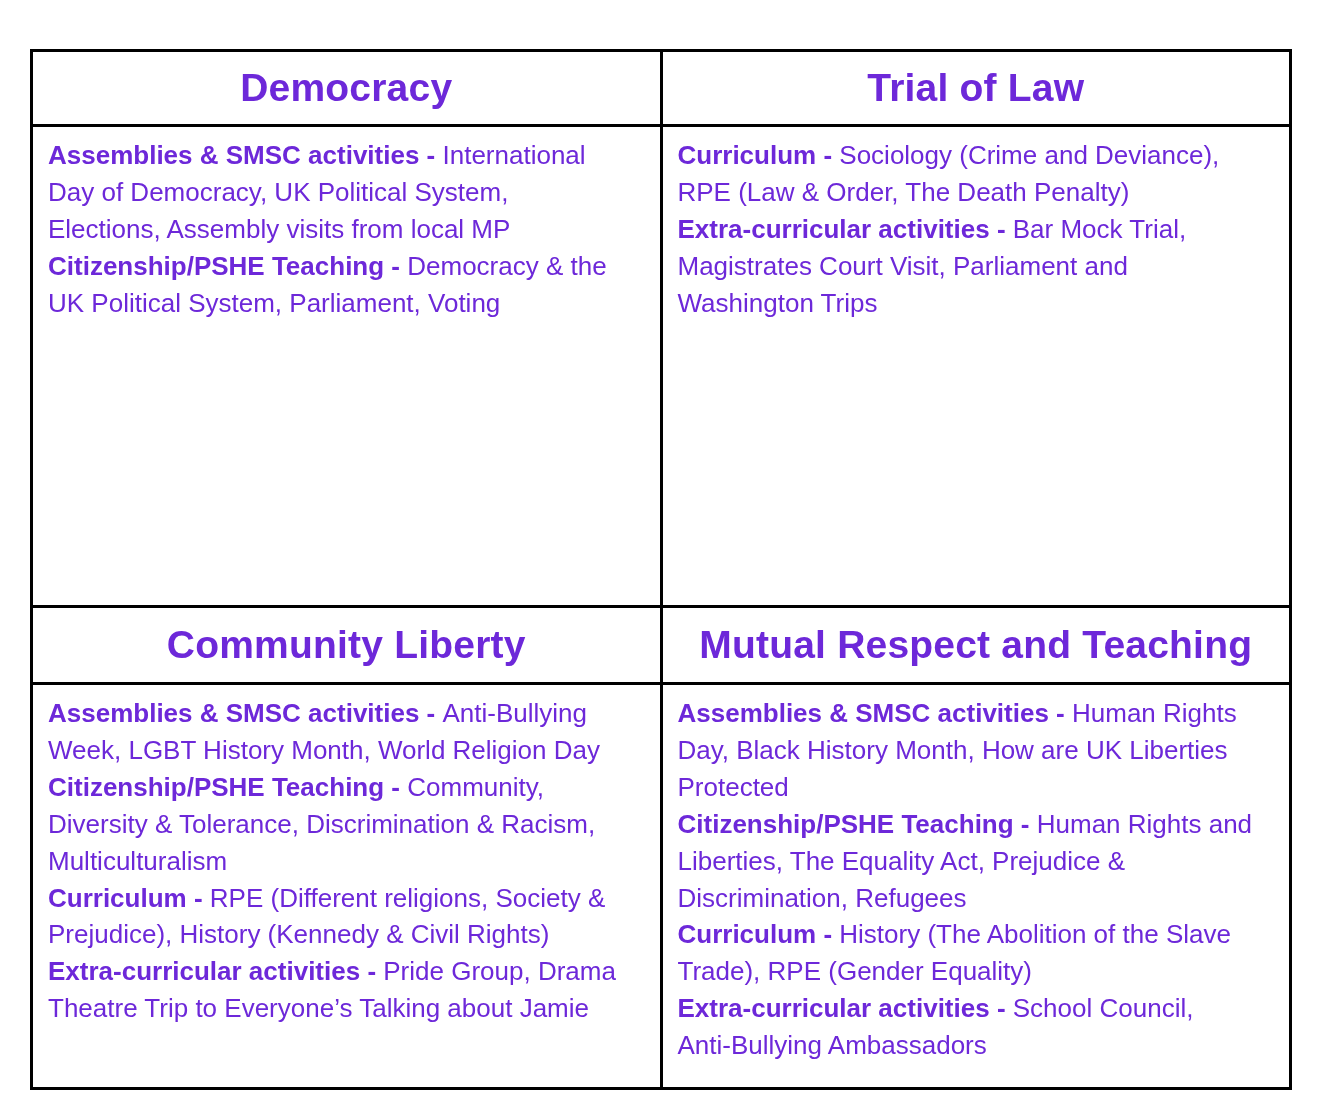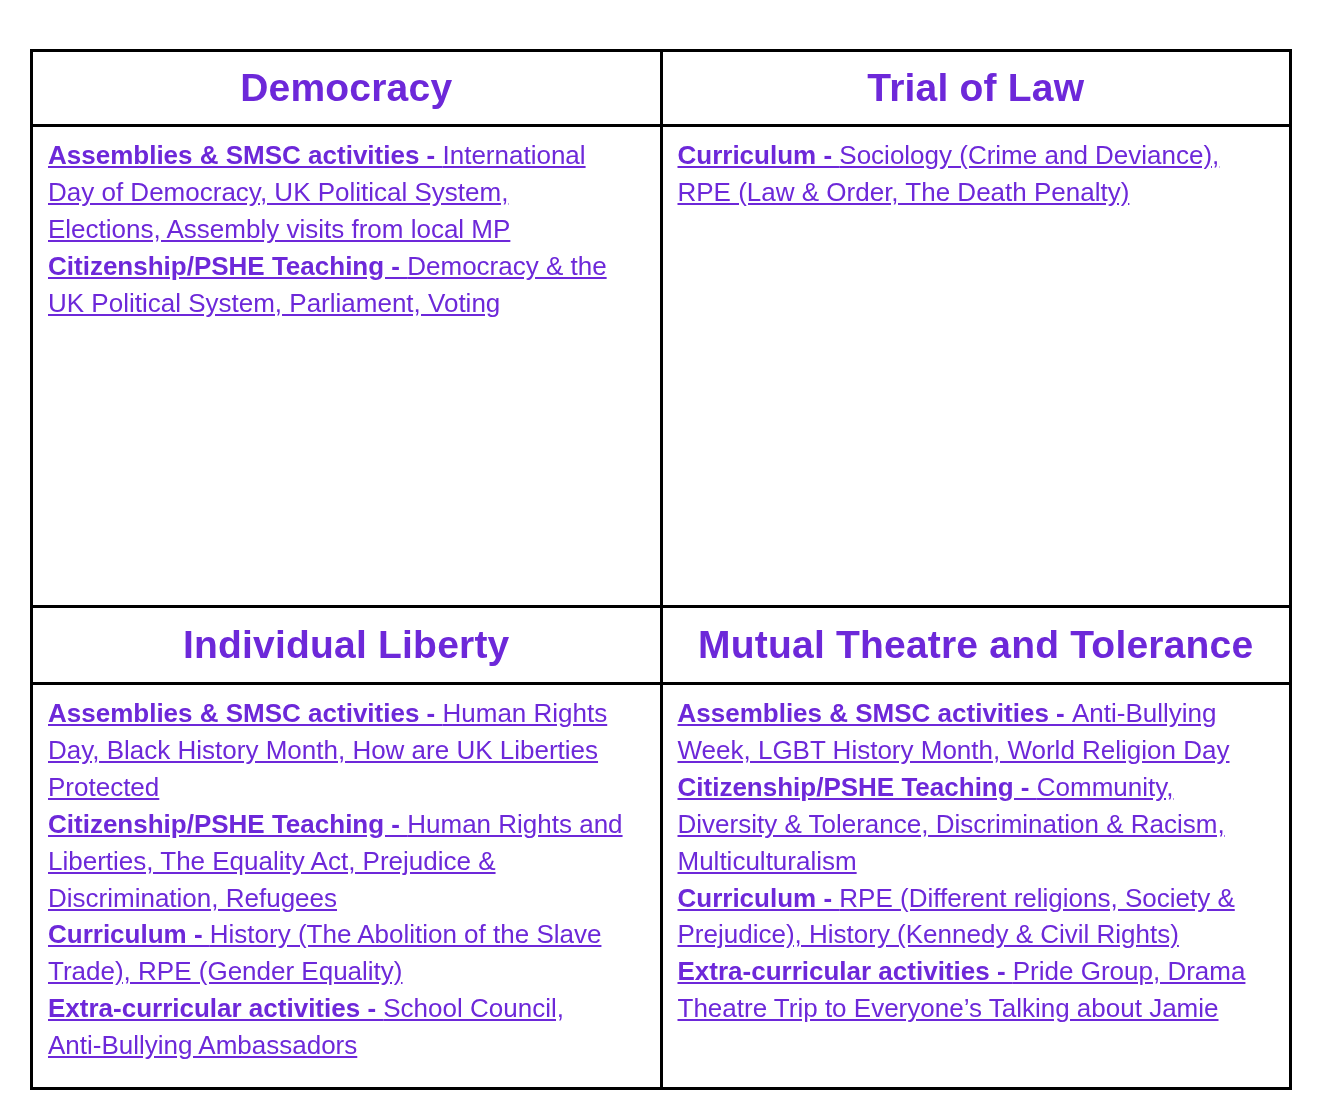--- a/index.html
+++ b/index.html
@@ -41,21 +41,20 @@
   }
   .quadrant-title {
     font-weight: bold;
     font-size: 39px;
     letter-spacing: 0.2px;
   }
   .td {
     padding: 10px 14px 8px 15px;
     font-size: 26px;
     line-height: 1.42;
-    text-decoration: underline;
   }
   .entry { margin: 0; }
   .entry-label { font-weight: bold; }
   .entry-text { white-space: pre-wrap; }
 </style>
 </head>
 <body>
 
 <div class="page">
   <div class="bv-table">
@@ -70,47 +69,50 @@
     <div class="cell td">
       <p class="entry"><b class="entry-label">Assemblies &amp; SMSC activities - </b><span class="entry-text">International
 Day of Democracy, UK Political System,
 Elections, Assembly visits from local MP</span></p>
       <p class="entry"><b class="entry-label">Citizenship/PSHE Teaching - </b><span class="entry-text">Democracy &amp; the
 UK Political System, Parliament, Voting</span></p>
     </div>
     <div class="cell td">
       <p class="entry"><b class="entry-label">Curriculum - </b><span class="entry-text">Sociology (Crime and Deviance),
 RPE (Law &amp; Order, The Death Penalty)</span></p>
+      <p class="entry"><b class="entry-label">Extra-curricular activities - </b><span class="entry-text">Bar Mock Trial,
+Magistrates Court Visit, Parliament and
+Washington Trips</span></p>
     </div>
 
     <div class="cell th">
-      <span class="quadrant-title">Individual Liberty</span>
+      <span class="quadrant-title">Community Liberty</span>
     </div>
     <div class="cell th">
-      <span class="quadrant-title">Mutual Theatre and Tolerance</span>
+      <span class="quadrant-title">Mutual Respect and Teaching</span>
     </div>
 
+    <div class="cell td">
+      <p class="entry"><b class="entry-label">Assemblies &amp; SMSC activities - </b><span class="entry-text">Anti-Bullying
+Week, LGBT History Month, World Religion Day</span></p>
+      <p class="entry"><b class="entry-label">Citizenship/PSHE Teaching - </b><span class="entry-text">Community,
+Diversity &amp; Tolerance, Discrimination &amp; Racism,
+Multiculturalism</span></p>
+      <p class="entry"><b class="entry-label">Curriculum - </b><span class="entry-text">RPE (Different religions, Society &amp;
+Prejudice), History (Kennedy &amp; Civil Rights)</span></p>
+      <p class="entry"><b class="entry-label">Extra-curricular activities - </b><span class="entry-text">Pride Group, Drama
+Theatre Trip to Everyone’s Talking about Jamie</span></p>
+    </div>
     <div class="cell td">
       <p class="entry"><b class="entry-label">Assemblies &amp; SMSC activities - </b><span class="entry-text">Human Rights
 Day, Black History Month, How are UK Liberties
 Protected</span></p>
       <p class="entry"><b class="entry-label">Citizenship/PSHE Teaching - </b><span class="entry-text">Human Rights and
 Liberties, The Equality Act, Prejudice &amp;
 Discrimination, Refugees</span></p>
       <p class="entry"><b class="entry-label">Curriculum - </b><span class="entry-text">History (The Abolition of the Slave
 Trade), RPE (Gender Equality)</span></p>
       <p class="entry"><b class="entry-label">Extra-curricular activities - </b><span class="entry-text">School Council,
 Anti-Bullying Ambassadors</span></p>
     </div>
-    <div class="cell td">
-      <p class="entry"><b class="entry-label">Assemblies &amp; SMSC activities - </b><span class="entry-text">Anti-Bullying
-Week, LGBT History Month, World Religion Day</span></p>
-      <p class="entry"><b class="entry-label">Citizenship/PSHE Teaching - </b><span class="entry-text">Community,
-Diversity &amp; Tolerance, Discrimination &amp; Racism,
-Multiculturalism</span></p>
-      <p class="entry"><b class="entry-label">Curriculum - </b><span class="entry-text">RPE (Different religions, Society &amp;
-Prejudice), History (Kennedy &amp; Civil Rights)</span></p>
-      <p class="entry"><b class="entry-label">Extra-curricular activities - </b><span class="entry-text">Pride Group, Drama
-Theatre Trip to Everyone’s Talking about Jamie</span></p>
-    </div>
 
   </div>
 </div>
 
 </body></html>

